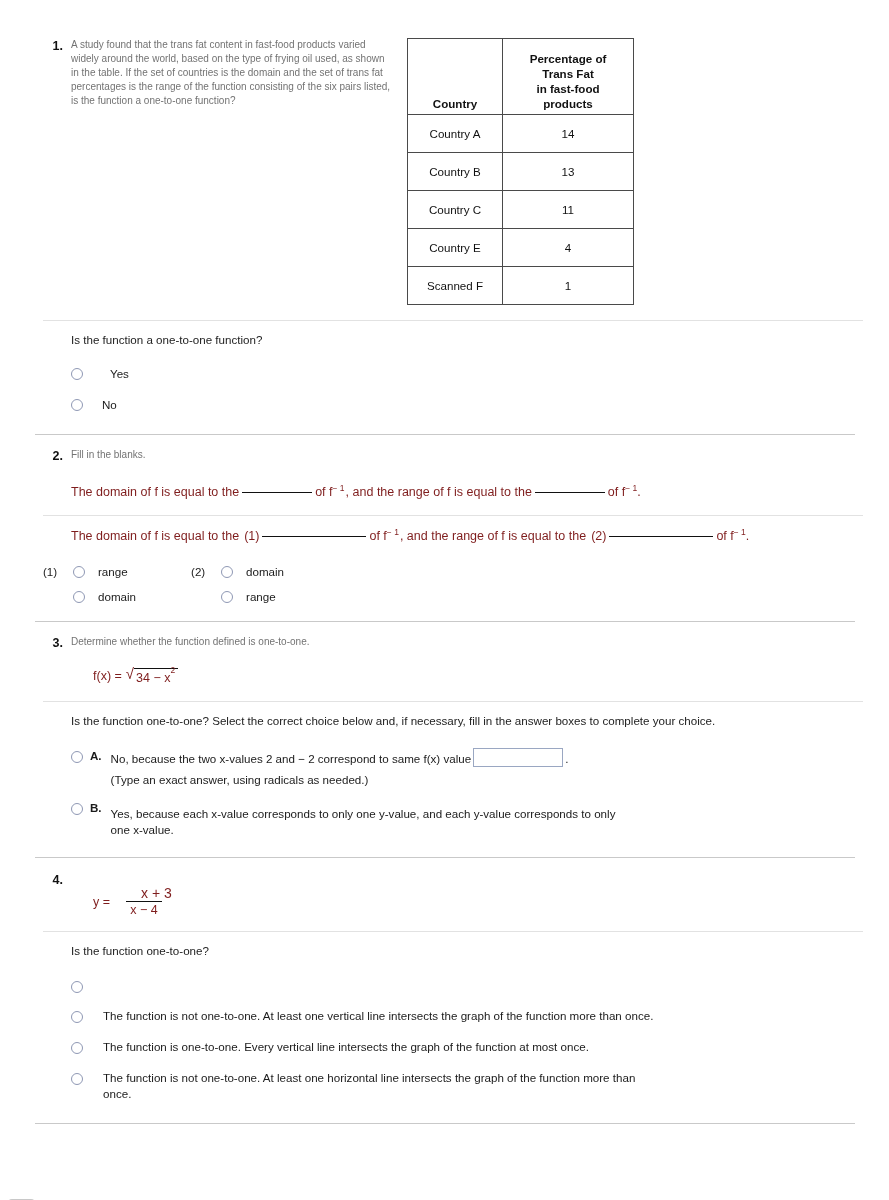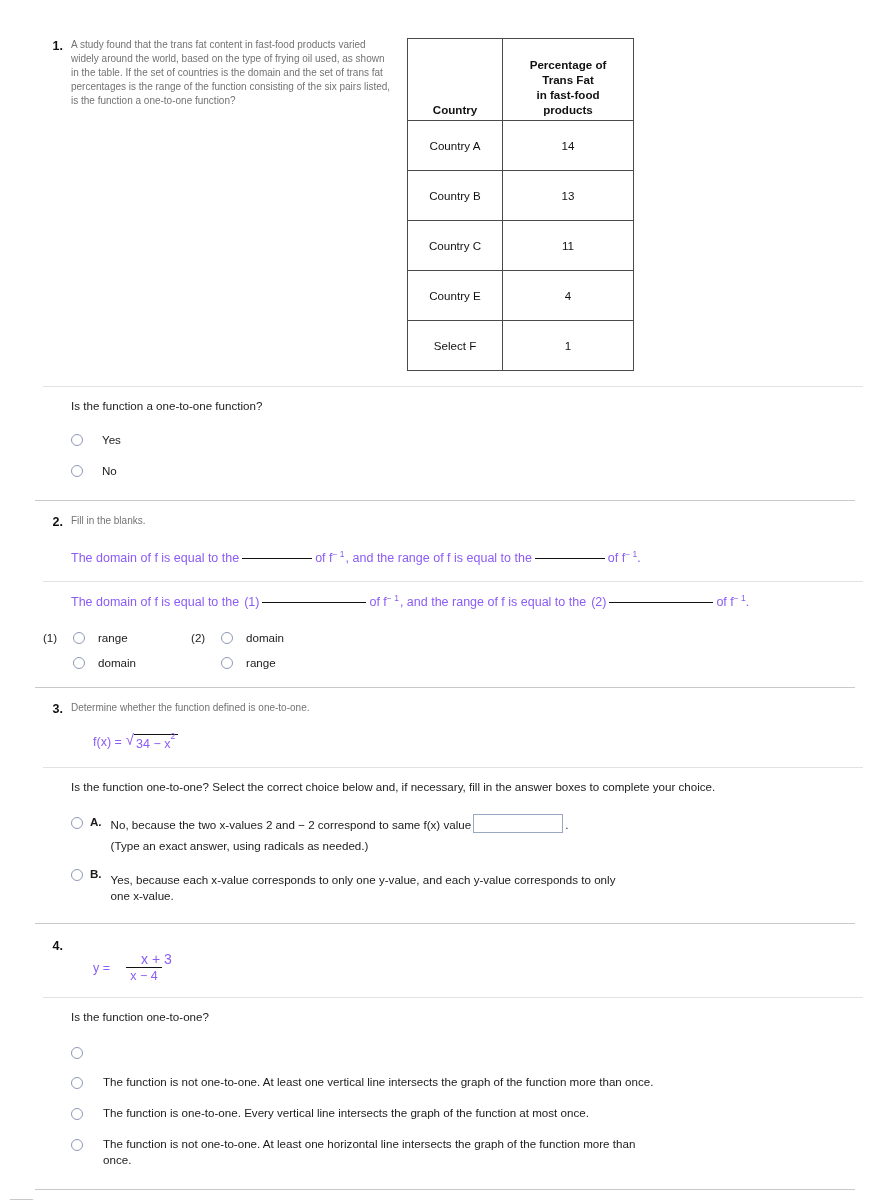--- a/index.html
+++ b/index.html
@@ -87,21 +87,21 @@
   }
 
   
   .trans-table {
     border-collapse: collapse;
     font-size: 11.6px;
     color: #111;
   }
   .trans-table td, .trans-table th {
     border: 1px solid #4a4a4a;
-    padding: 16px 6px;
+    padding: 10px 6px;
   }
   .trans-table thead th {
     font-weight: bold;
     vertical-align: bottom;
     text-align: center;
     line-height: 15px;
     padding-bottom: 3px;
   }
   .th-country { width: 82px; height: 62px; }
   .th-pct { width: 118px; }
@@ -109,21 +109,21 @@
     text-align: center;
     height: 17px;
   }
   .trans-table tbody td.c-val {
     text-align: center;
   }
 
   
   .math {
     font-size: 12.5px;
-    color: #8b5cf6;
+    color: #7f1d1d;
     display: inline-flex;
     align-items: center;
   }
   .sup {
     font-size: 8.5px;
     vertical-align: super;
     line-height: 1;
     position: relative;
     top: -4px;
   }
@@ -258,34 +258,34 @@
                   </tr>
                   <tr>
                     <td class="c-name">Country C</td>
                     <td class="c-val">11</td>
                   </tr>
                   <tr>
                     <td class="c-name">Country E</td>
                     <td class="c-val">4</td>
                   </tr>
                   <tr>
-                    <td class="c-name">Select F</td>
+                    <td class="c-name">Scanned F</td>
                     <td class="c-val">1</td>
                   </tr>
                 </tbody>
               </table>
             </div>
           </div>
 
           <div class="hr-light" style="margin-top:15px; width:820px; margin-left:-28px;"></div>
 
           <div class="sub" style="margin-top:11px;">Is the function a one-to-one function?</div>
 
           <div style="margin-top:18px;">
-            <div class="opt" style="margin-bottom:15px;">
+            <div class="opt" style="margin-bottom:15px;gap:8px;">
               <span class="radio"></span>
               <span class="opt-label" style="margin-left:19px;">Yes</span>
             </div>
             <div class="opt">
               <span class="radio"></span>
               <span class="opt-label" style="margin-left:19px;">No</span>
             </div>
           </div>
         </div>
       </div>

